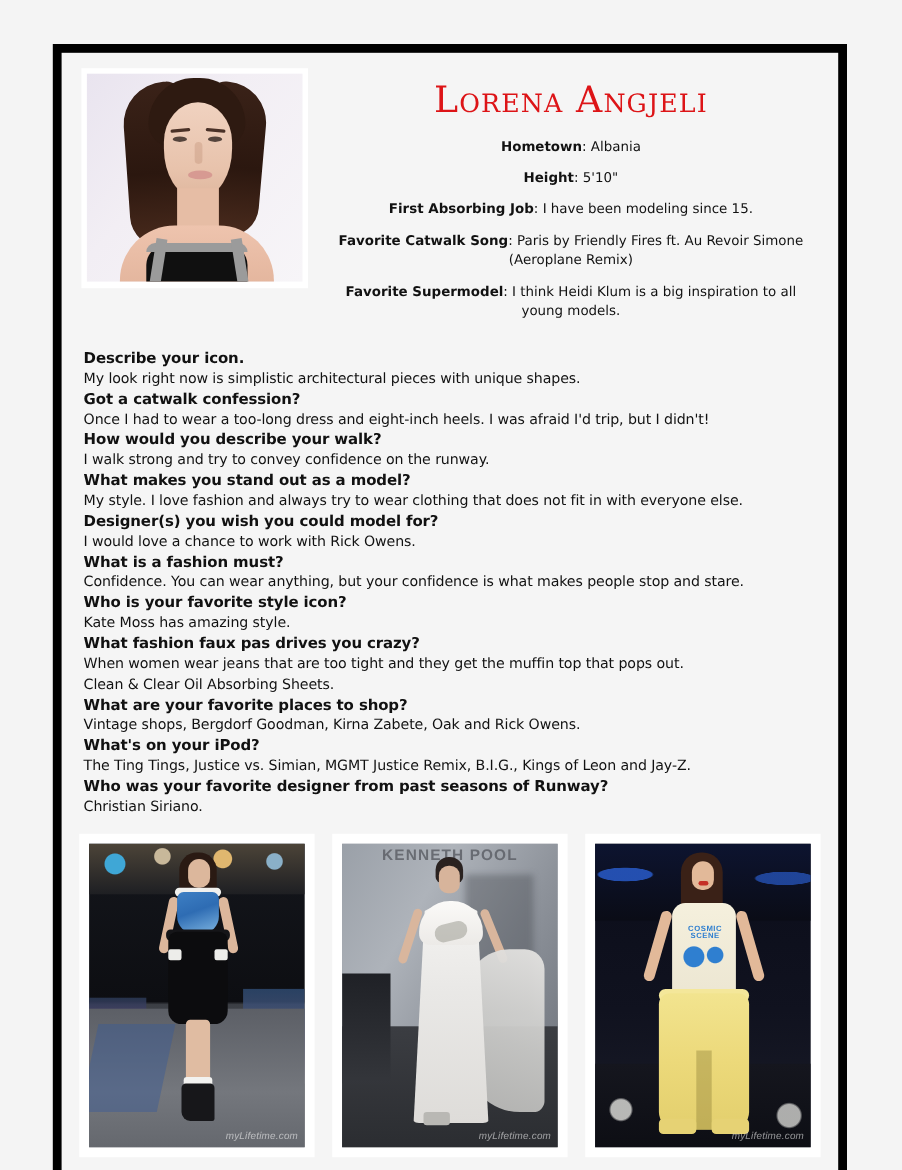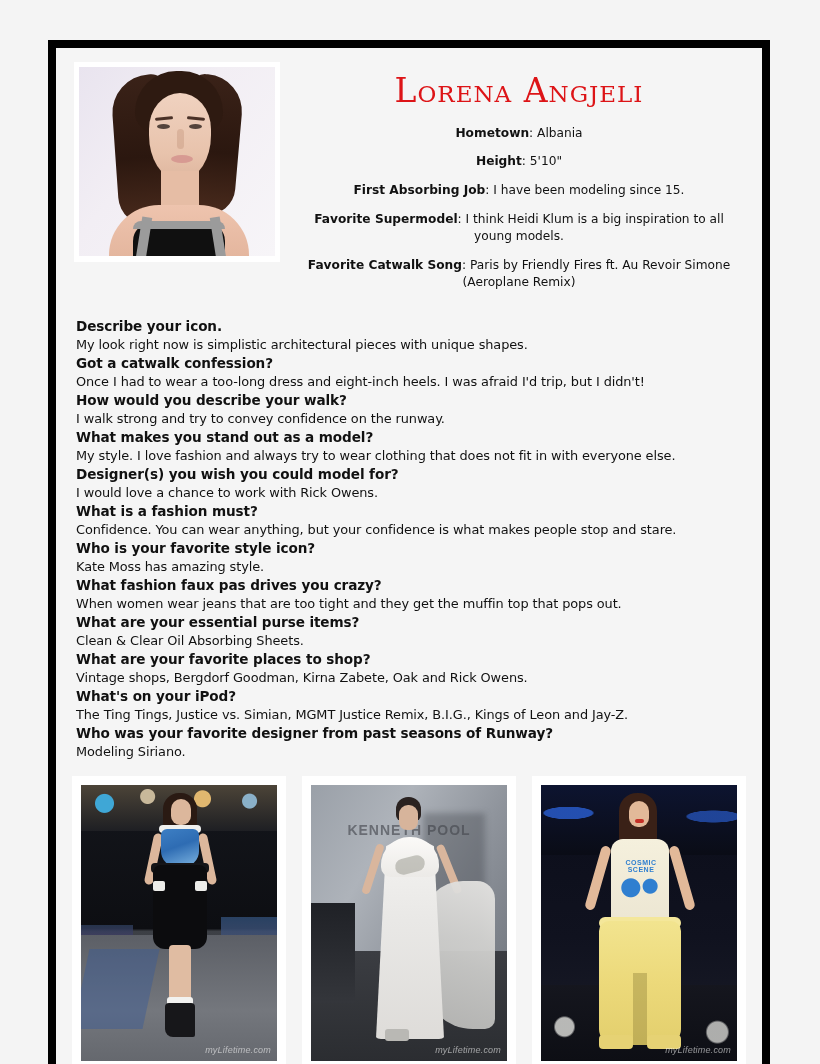--- a/index.html
+++ b/index.html
@@ -251,21 +251,21 @@
     background: linear-gradient(180deg,#2b3a56 0%,#7a4a86 60%,#3a3a46 100%); opacity: .85; }
   .s1 .crowd-r { position: absolute; right: 0; top: 132px; width: 56px; height: 86px;
     background: linear-gradient(180deg,#2e4a70 0%,#5e5a7c 60%,#9b9aa4 100%); opacity: .85; }
 
   
   .s2 { background: linear-gradient(180deg,#8f939c 0%,#9ba0a8 38%,#53565c 60%,#2f3135 100%); }
   .s2 .sign {
     position: absolute; top: 2px; left: 0; right: 0; text-align: center;
     font-family: "Liberation Sans", sans-serif;
     font-weight: bold; font-size: 14px; letter-spacing: 1px;
-    color: #5e6168; opacity: .85; margin-top: 35px;
+    color: #5e6168; opacity: .85;
   }
   .s2 .backdrop {
     position: absolute; top: 0; left: 0; right: 0; height: 168px;
     background: linear-gradient(120deg,#9aa0a8 0%,#aeb3ba 35%,#8e939b 70%,#787d85 100%);
   }
   .s2 .shadow {
     position: absolute; left: 112px; top: 28px; width: 62px; height: 130px;
     background: rgba(60,64,70,.35); filter: blur(3px);
   }
   .s2 .floor {
@@ -407,26 +407,26 @@
           </p>
           <p class="row">
             <span class="k">Height</span><span>:</span>
             <span>5'10"</span>
           </p>
           <p class="row">
             <span class="k">First Absorbing Job</span><span>:</span>
             <span>I have been modeling since 15.</span>
           </p>
           <p class="row">
+            <span class="k">Favorite Catwalk Song</span><span>:</span>
+            <span>Paris by Friendly Fires ft. Au Revoir Simone (Aeroplane Remix)</span>
+          </p>
+          <p class="row">
             <span class="k">Favorite Supermodel</span><span>:</span>
             <span>I think Heidi Klum is a big inspiration to all young models.</span>
-          </p>
-          <p class="row">
-            <span class="k">Favorite Catwalk Song</span><span>:</span>
-            <span>Paris by Friendly Fires ft. Au Revoir Simone (Aeroplane Remix)</span>
           </p>
         </div>
       </div>
     </div>
 
     <div class="qa">
       <p class="q">Describe your icon.</p>
       <p class="a">My look right now is simplistic architectural pieces with unique shapes.</p>
       <p class="q">Got a catwalk confession?</p>
       <p class="a">Once I had to wear a too-long dress and eight-inch heels. I was afraid I'd trip, but I didn't!</p>
@@ -435,28 +435,27 @@
       <p class="q">What makes you stand out as a model?</p>
       <p class="a">My style. I love fashion and always try to wear clothing that does not fit in with everyone else.</p>
       <p class="q">Designer(s) you wish you could model for?</p>
       <p class="a">I would love a chance to work with Rick Owens.</p>
       <p class="q">What is a fashion must?</p>
       <p class="a">Confidence. You can wear anything, but your confidence is what makes people stop and stare.</p>
       <p class="q">Who is your favorite style icon?</p>
       <p class="a">Kate Moss has amazing style.</p>
       <p class="q">What fashion faux pas drives you crazy?</p>
       <p class="a">When women wear jeans that are too tight and they get the muffin top that pops out.</p>
-      <p class="q">What are your essential purse items?</p>
       <p class="a">Clean &amp; Clear Oil Absorbing Sheets.</p>
       <p class="q">What are your favorite places to shop?</p>
       <p class="a">Vintage shops, Bergdorf Goodman, Kirna Zabete, Oak and Rick Owens.</p>
       <p class="q">What's on your iPod?</p>
       <p class="a">The Ting Tings, Justice vs. Simian, MGMT Justice Remix, B.I.G., Kings of Leon and Jay-Z.</p>
       <p class="q">Who was your favorite designer from past seasons of Runway?</p>
-      <p class="a">Modeling Siriano.</p>
+      <p class="a">Christian Siriano.</p>
     </div>
 
     <div class="gallery">
 
       <div class="shot">
         <div class="shot-img s1">
           <div class="lights"></div>
           <div class="crowd-l"></div>
           <div class="crowd-r"></div>
           <div class="floor"></div>

